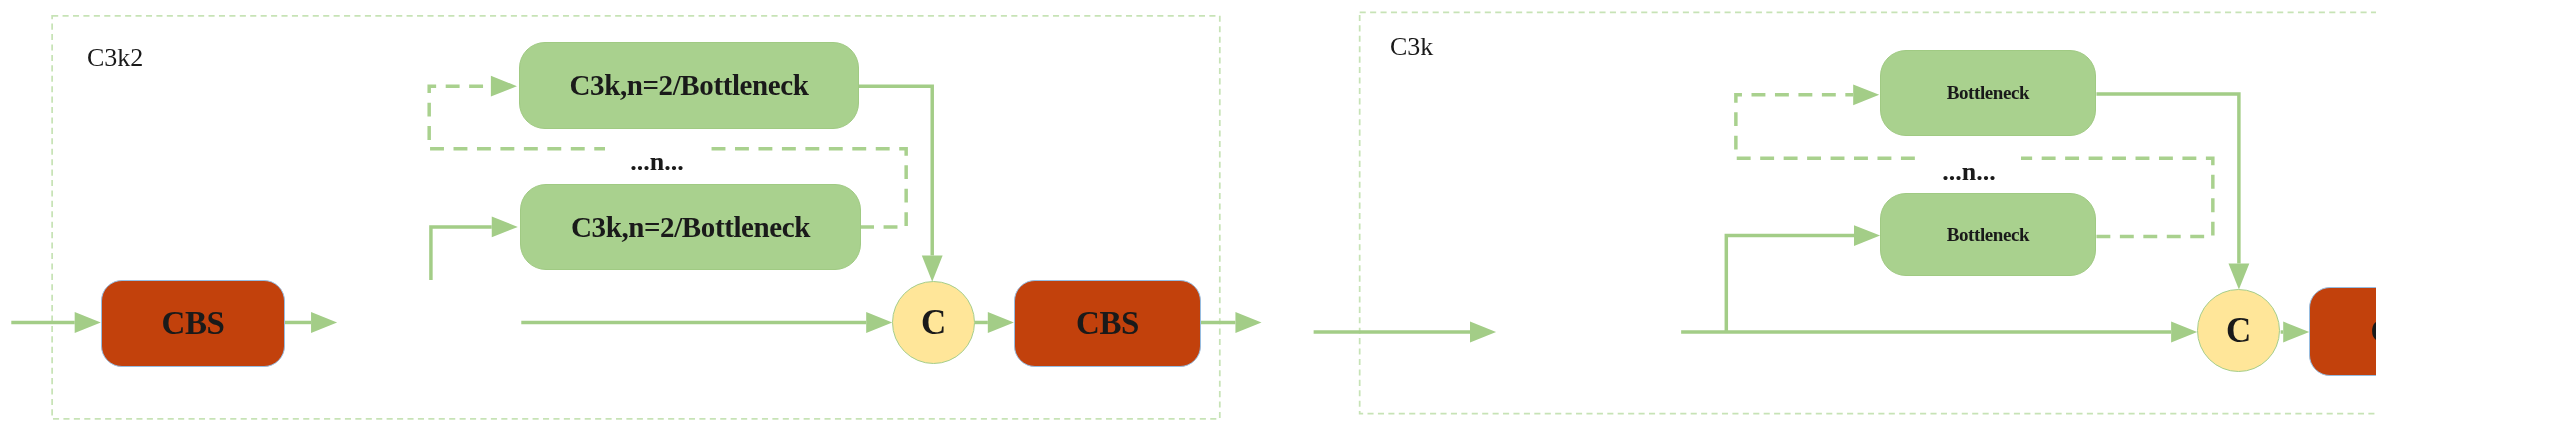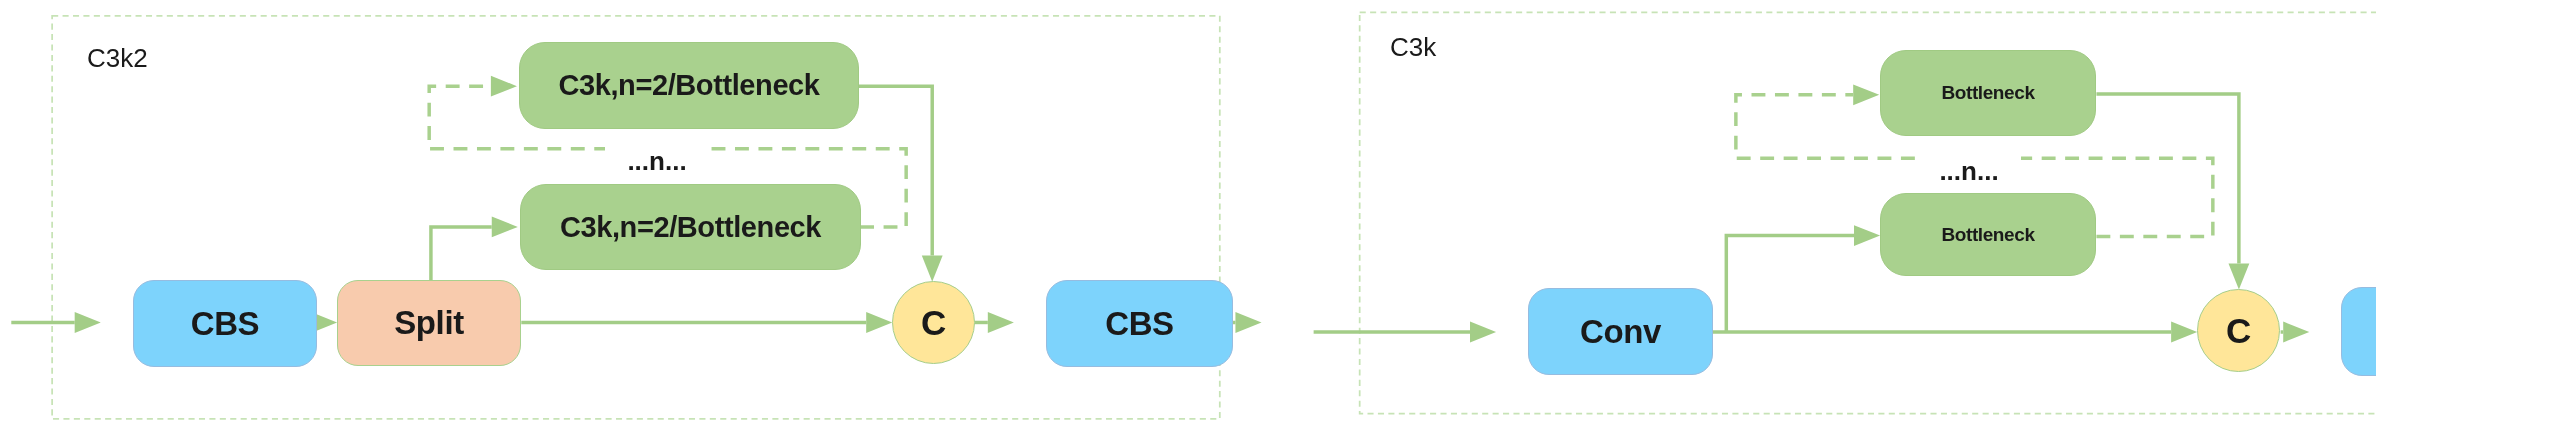--- a/index.html
+++ b/index.html
@@ -1,34 +1,34 @@
 <!DOCTYPE html>
 <html style="font-size:14px"><head>
 <meta charset="utf-8">
 <style>
   html,body{margin:0;padding:0;background:#ffffff;}
   .canvas{
     position:relative;
     width:2376px;height:426px;
     background:#ffffff;
-    font-family:Liberation Sans, sans-serif;
+    font-family:Liberation Serif, serif;
     overflow:hidden;
   }
   .wires{position:absolute;left:0;top:0;width:2576px;height:426px;}
   .wires .line{stroke:#a3cd87;stroke-width:4;fill:none;}
   .wires .dashed{stroke:#a9d18e;stroke-width:4;fill:none;stroke-dasharray:16 11;}
   .wires .head{fill:#a3cd87;stroke:none;}
   .wires .frame{fill:none;stroke:#c7e3b6;stroke-width:2;stroke-dasharray:7 5;}
   .node{
     position:absolute;
     display:flex;align-items:center;justify-content:center;
     color:#1a1a1a;font-weight:700;letter-spacing:-0.4px;
     box-sizing:border-box;text-align:left;
   }
-  .blue{background:#7dd3fc;border:1.7px solid #96bce0;border-radius:21px;font-size:33px;margin-left:32px;}
+  .blue{background:#c2410c;border:1.7px solid #96bce0;border-radius:21px;font-size:33px;}
   .orange{background:#f8cbad;border:1.7px solid #a9d18e;border-radius:21px;font-size:33px;}
   .green{background:#a9d18e;border:1.7px solid #a0ca83;border-radius:26px;}
   .green.long{font-size:29px;}
   .green.short{font-size:19px;}
   .circle{background:#ffe699;border:1.7px solid #a5ce8c;border-radius:50%;font-size:35px;}
   .group-title{
     position:absolute;color:#1a1a1a;font-size:26px;font-weight:400;letter-spacing:0;
   }
   .repeat-label{
     position:absolute;width:104px;height:31px;line-height:31px;text-align:center;
@@ -106,35 +106,33 @@
     <g>
       <path class="line" d="M2872 382 H2927"></path>
       <polygon class="head" points="2927,370 2957,382 2927,394"></polygon>
     </g>
   </svg>
 
   <div class="group-title" style="left:87px;top:43px;">C3k2</div>
 
   <div class="node blue" style="left:101px;top:280px;width:184px;height:87px;">CBS</div>
 
-  <div class="node orange" style="left:337px;top:280px;width:184px;height:86px;">Split</div>
 
   <div class="node green long" style="left:519px;top:42px;width:340px;height:87px;">C3k,n=2/Bottleneck</div>
 
   <div class="node green long" style="left:520px;top:184px;width:341px;height:86px;">C3k,n=2/Bottleneck</div>
 
   <div class="repeat-label" style="left:605px;top:146px;">...n...</div>
 
   <div class="node circle" style="left:892px;top:281px;width:83px;height:83px;">C</div>
 
   <div class="node blue" style="left:1014px;top:280px;width:187px;height:87px;">CBS</div>
 
   <div class="group-title" style="left:1390px;top:32px;">C3k</div>
 
-  <div class="node blue" style="left:1496px;top:288px;width:185px;height:87px;">Conv</div>
 
   <div class="node green short" style="left:1880px;top:50px;width:216px;height:86px;">Bottleneck</div>
 
   <div class="node green short" style="left:1880px;top:193px;width:216px;height:83px;">Bottleneck</div>
 
   <div class="repeat-label" style="left:1917px;top:156px;">...n...</div>
 
   <div class="node circle" style="left:2197px;top:289px;width:83px;height:83px;">C</div>
 
   <div class="node blue" style="left:2309px;top:287px;width:186px;height:89px;">CBS</div>

